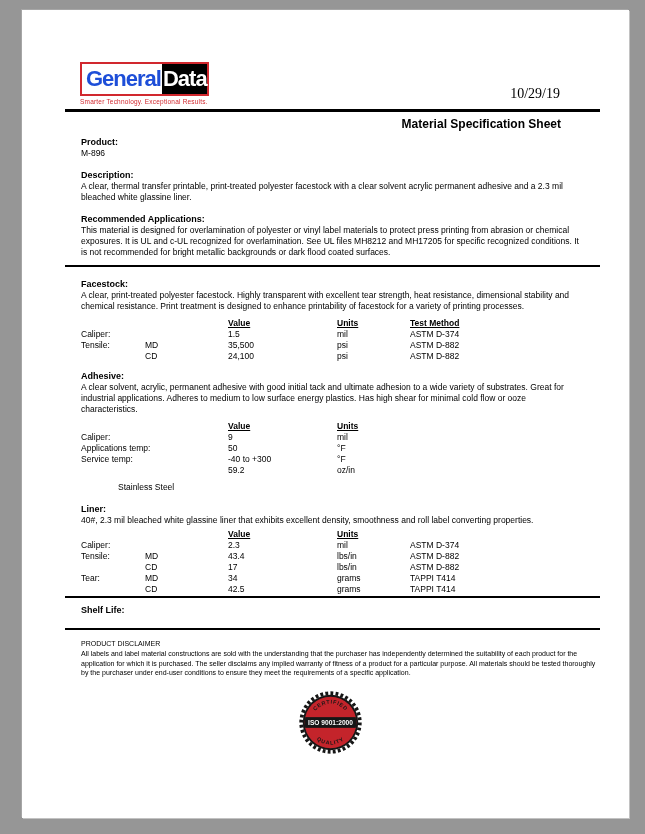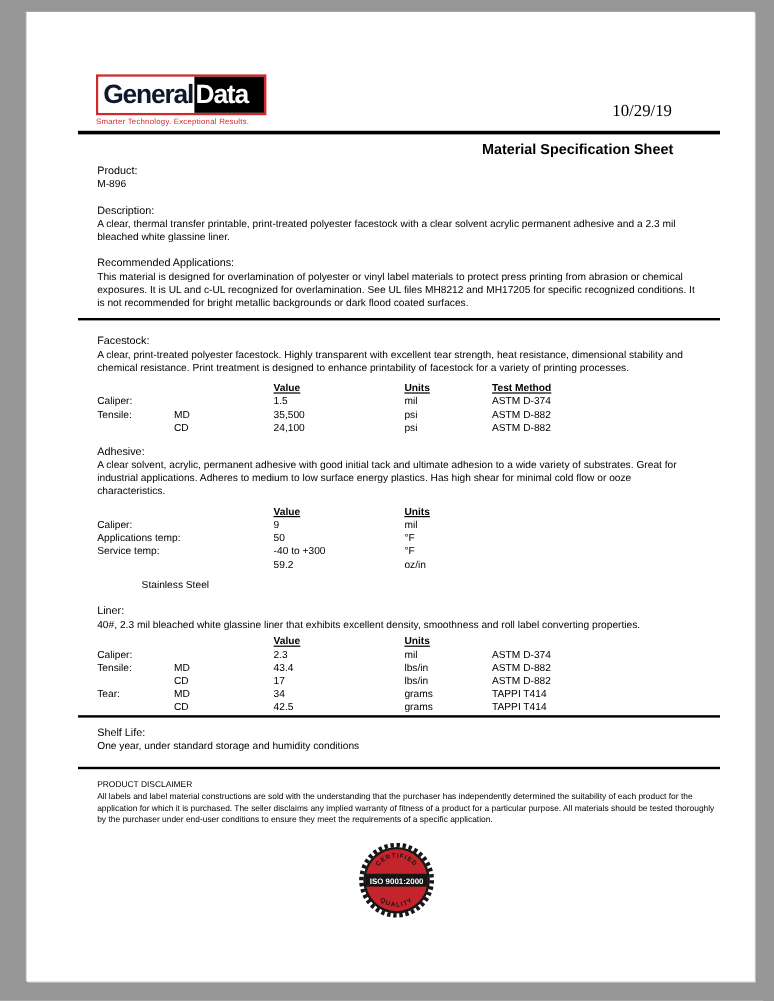--- a/index.html
+++ b/index.html
@@ -10,32 +10,32 @@
   }
   .page {
     position:absolute; left:22px; top:10px; width:607px; height:808px;
     background:#ffffff; box-shadow:1px 1px 0 #c2c2c2, -1px -1px 0 #a6a6a6;
     overflow:hidden;
   }
   
   .header { display:flex; justify-content:space-between; align-items:flex-end; margin:52px 29px 0 43px; }
   .logo-wrap { margin-left:15px; }
   .logo { display:inline-flex; border:2px solid #d1282e; font-weight:bold; font-size:22px; line-height:26px; letter-spacing:-1px; }
-  .logo-general { background:#fff; color:#0f172a; padding:2px 1px 2px 4px; }
-  .logo-data { background:#000; color:#fff; padding:2px 13px 2px 1px; }
+  .logo-general { background:#fff; color:#1d4ed8; padding:2px 1px 2px 4px; }
+  .logo-data { background:#000; color:#fff; padding:2px 0 2px 1px; }
   .tagline { color:#d1282e; font-size:6.5px; margin-top:2px; letter-spacing:.2px; }
   .date { font-size:14px; padding-right:40px; margin-bottom:3px;font-family:Liberation Serif, serif; }
   .thick-rule { height:3px; background:#000; margin:4px 29px 0 43px; }
   .doc-title { text-align:right; font-size:12px; font-weight:bold; margin:5px 68px 0 0; }
   
   .content { margin:6px 50px 0 59px; font-size:8.5px; line-height:11px; }
   .sec { margin-top:11px; }
   .sec:first-child { margin-top:0; }
   .sec-adhesive { margin-top:9px; }
-  .h { font-weight:normal; font-size:9px; line-height:11px; }
+  .h { font-weight:bold; font-size:9px; line-height:11px; }
   .body-text { max-width:498px; }
   .rule { height:2px; background:#000; margin:7px 0 12px -16px; width:535px; }
   .rule-tight { margin:1px 0 7px -16px; }
   .rule-shelf { margin:12px 0 9px -16px; }
   
   .tbl { margin-top:6px; }
   .tbl-liner { margin-top:3px; }
   .tr { display:grid; grid-template-columns:64px 83px 109px 73px 1fr; }
   .tc { white-space:nowrap; }
   .th { font-weight:bold; text-decoration:underline; }
@@ -204,21 +204,20 @@
           <span class="tc">grams</span>
           <span class="tc">TAPPI T414</span>
         </div>
       </div>
     </div>
 
     <div class="rule rule-tight"></div>
 
     <div class="sec" style="margin-top:0">
       <div class="h">Shelf Life:</div>
-      <div class="body-text">One year, under standard storage and humidity conditions</div>
     </div>
 
     <div class="rule rule-shelf"></div>
 
     <div>
       <div class="disc-h">PRODUCT DISCLAIMER</div>
       <div class="disc-t">All labels and label material constructions are sold with the understanding that the purchaser has independently determined the suitability of each product for the application for which it is purchased. The seller disclaims any implied warranty of fitness of a product for a particular purpose. All materials should be tested thoroughly by the purchaser under end-user conditions to ensure they meet the requirements of a specific application.</div>
     </div>
 
     <svg class="badge" viewBox="0 0 100 100">

